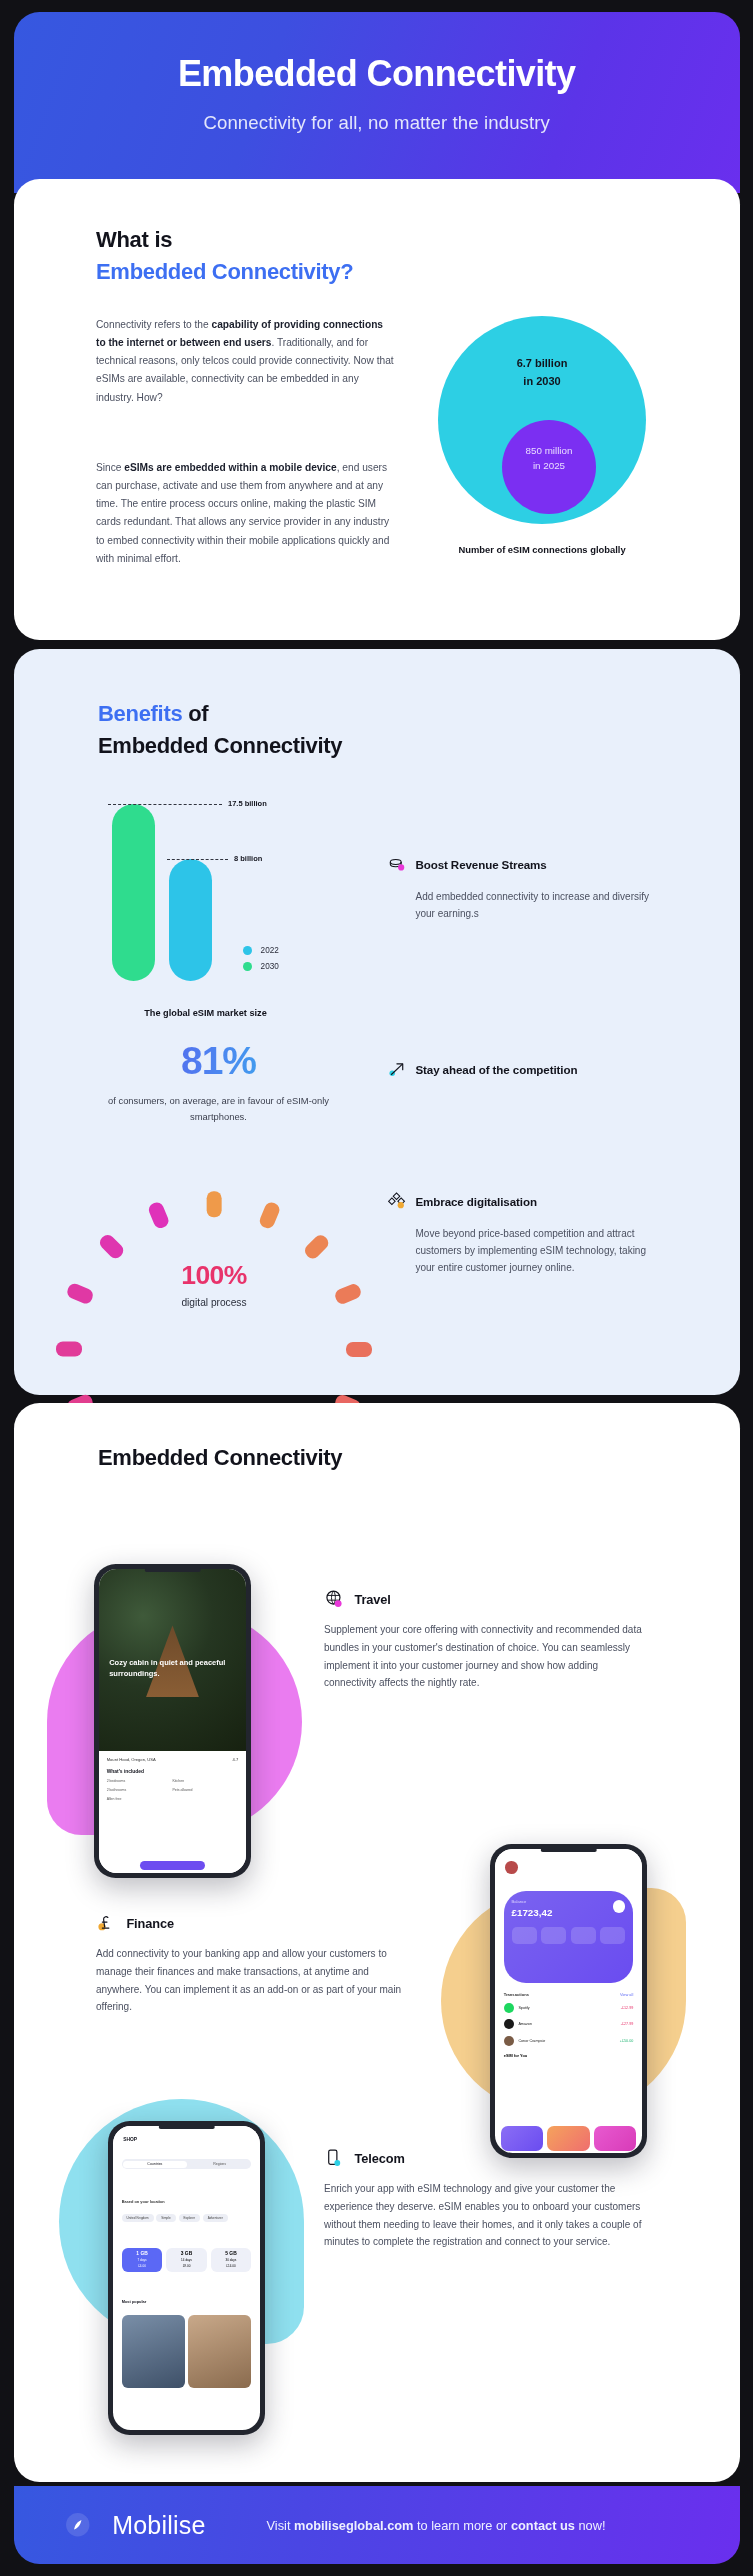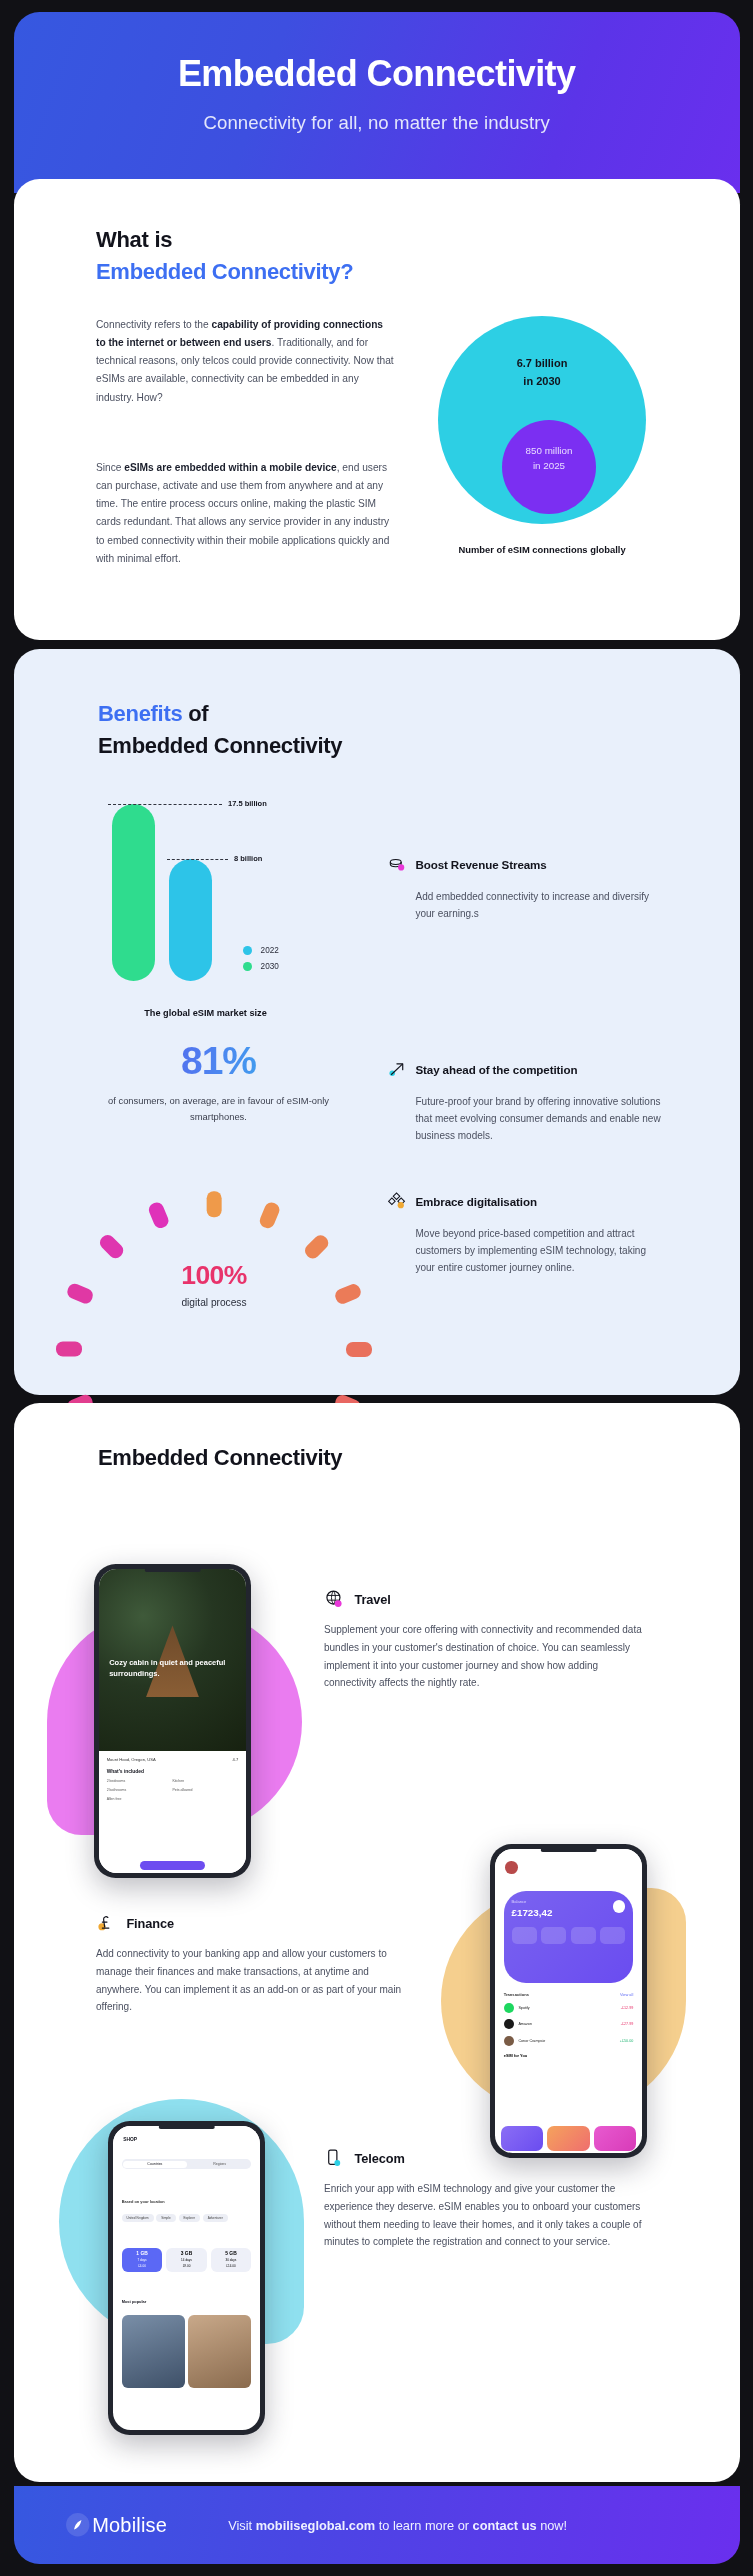--- a/index.html
+++ b/index.html
@@ -435,21 +435,20 @@
 
   <div class="benefit" style="top:1060px;">
     <div class="b-head">
       <svg class="b-icon" viewBox="0 0 24 24" fill="none">
         <circle cx="5.5" cy="17" r="3.6" fill="#2dcfe4"></circle>
         <path d="M4 19L19 5" stroke="#12131c" stroke-width="1.5"></path>
         <path d="M11.5 5H19v7.5" stroke="#12131c" stroke-width="1.5" stroke-linecap="round" stroke-linejoin="round"></path>
       </svg>
       <span class="b-title">Stay ahead of the competition</span>
     </div>
-    <div class="b-body">Future-proof your brand by offering innovative solutions that meet evolving consumer demands and enable new business models.</div>
   </div>
 
   <div class="benefit" style="top:1192px;">
     <div class="b-head">
       <svg class="b-icon" viewBox="0 0 24 24" fill="none">
         <rect x="8" y="2.5" width="6" height="6" transform="rotate(45 11 5.5)" stroke="#12131c" stroke-width="1.3"></rect>
         <rect x="2" y="9" width="6" height="6" transform="rotate(45 5 12)" stroke="#12131c" stroke-width="1.3"></rect>
         <rect x="14" y="9" width="6" height="6" transform="rotate(45 17 12)" stroke="#12131c" stroke-width="1.3"></rect>
         <circle cx="16.5" cy="17" r="4" fill="#f0a832"></circle>
       </svg>
@@ -617,21 +616,21 @@
 
   <div style="position:absolute; left:13.7px; top:2486px; width:726px; height:78px;
               border-radius:0 0 25.5px 25.5px;
               background:linear-gradient(100deg,#3658e0 0%, #4a46e4 40%, #6a2fee 100%);
               display:flex; align-items:center;">
     <div style="display:flex; align-items:center; margin-left:51px;">
       <svg width="25.5" height="25.5" viewBox="0 0 24 24">
         <circle cx="12" cy="12" r="11" fill="#ffffff" opacity="0.13"></circle>
         <path d="M8.5 16.5c1-5 3.5-7.5 7-9-1 5-3.5 7.5-7 9z" fill="#ffffff"></path>
       </svg>
-      <span style="color:#fff; font-size:20px; margin-left:2px; letter-spacing:0.2px;">Mobilise</span>
+      <span style="color:#fff; font-size:25px; margin-left:22px; letter-spacing:0.2px;">Mobilise</span>
     </div>
     <div style="color:#eef0ff; font-size:12.8px; margin-left:61px;">
       <span>Visit </span><b>mobiliseglobal.com</b><span> to learn more or </span><b>contact us</b><span> now!</span>
     </div>
   </div>
 
 </div>
 
 
 </body></html>

